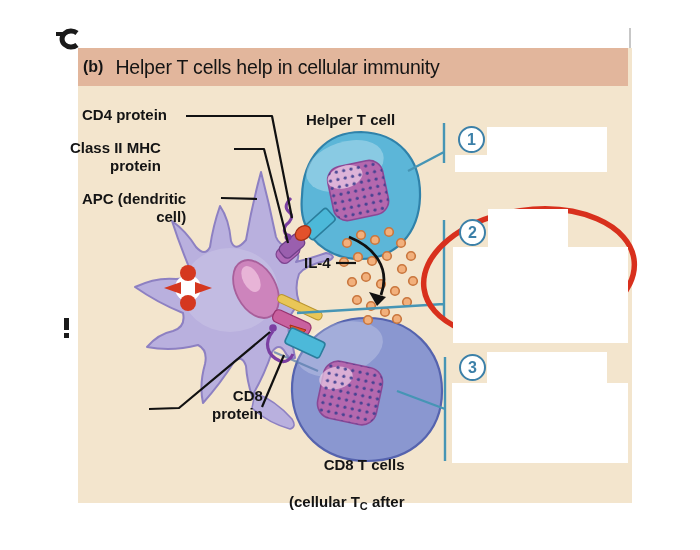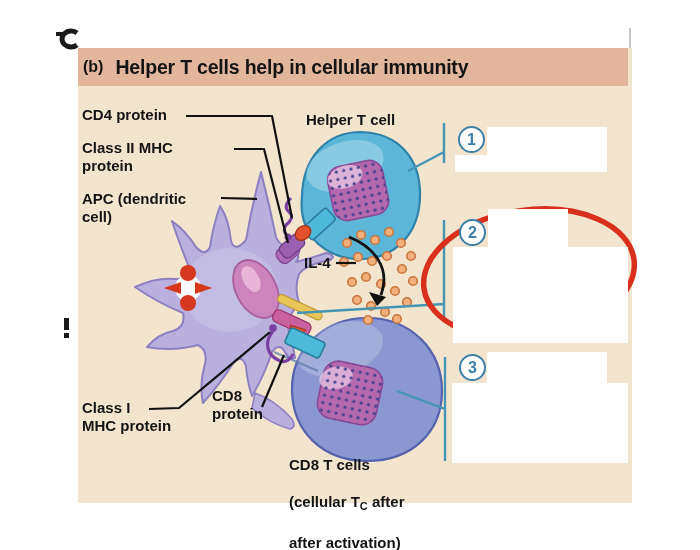--- a/index.html
+++ b/index.html
@@ -18,24 +18,24 @@
   }
   html,body{margin:0;padding:0;}
   body{background:#ffffff;font-family:"Liberation Sans",sans-serif;}
   #stage{position:relative;width:700px;height:550px;background:#ffffff;overflow:hidden;}
   #panel{position:absolute;left:78px;top:48px;width:554px;height:455px;
          background:var(--panel-bg,#f3e5cd);}
   #banner{position:absolute;left:0;top:0;width:550px;height:38px;
           background:var(--banner-bg,#e2b69c);display:flex;align-items:center;
           padding-left:5px;box-sizing:border-box;color:var(--ink,#141414);}
   #banner .prefix{font-weight:700;font-size:16px;margin-right:12px;}
-  #banner .ttl{font-weight:700;font-size:19.5px;letter-spacing:-0.2px;}
+  #banner .ttl{font-weight:400;font-size:19.5px;letter-spacing:-0.2px;}
   svg.art{position:absolute;left:0;top:0;pointer-events:none;}
   .lbl{position:absolute;font-weight:700;font-size:15px;line-height:18px;
-       color:var(--ink,#141414);white-space:pre-line;}
+       color:var(--ink,#141414);white-space:pre-line;text-align:right;}
   .sub{font-size:11px;vertical-align:-3px;font-weight:700;}
   .answer-box{position:absolute;background:var(--answer-box,#ffffff);}
   .step-circle{position:absolute;width:27px;height:27px;border-radius:50%;
        box-sizing:border-box;border:2.5px solid var(--step-blue,#3c80a8);
        background:#ffffff;color:var(--step-blue,#3c80a8);font-weight:700;
        font-size:16px;display:flex;align-items:center;justify-content:center;}
   .edge-artifact{position:absolute;background:#1a1a1a;}
 </style>
 </head>
 <body>
@@ -191,29 +191,26 @@
     <span>1</span>
   </div>
   <div class="step-circle" style="left:459px;top:219px;z-index:4">
     <span>2</span>
   </div>
   <div class="step-circle" style="left:459px;top:354px;z-index:4">
     <span>3</span>
   </div>
 
   <div class="lbl" style="left:82px;top:106px;z-index:5">CD4 protein</div>
-  <div class="lbl" style="left:82px;top:139px;z-index:5">Class II MHC
+  <div class="lbl" style="left:70px;top:139px;z-index:5">Class II MHC
 protein</div>
   <div class="lbl" style="left:306px;top:111px;z-index:5">Helper T cell</div>
   <div class="lbl" style="left:82px;top:190px;z-index:5">APC (dendritic
 cell)</div>
   <div class="lbl" style="left:304px;top:254px;z-index:5">IL-4</div>
-  <div class="lbl" style="left:82px;top:399px;z-index:5">Class I
-MHC protein</div>
   <div class="lbl" style="left:212px;top:387px;z-index:5">CD8
 protein</div>
   <div class="lbl" style="left:289px;top:437px;line-height:18.5px;z-index:5">
     <span>CD8 T cells</span><br>
     <span>(cellular T</span><span class="sub">C</span><span> after</span><br>
-    <span>after activation)</span>
   </div>
 
 </div>
 
 </body></html>

